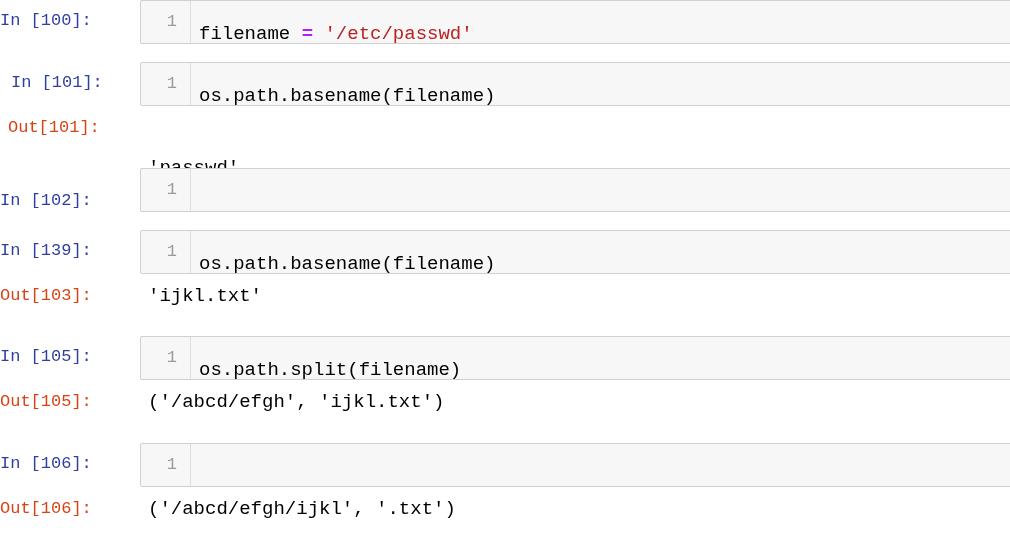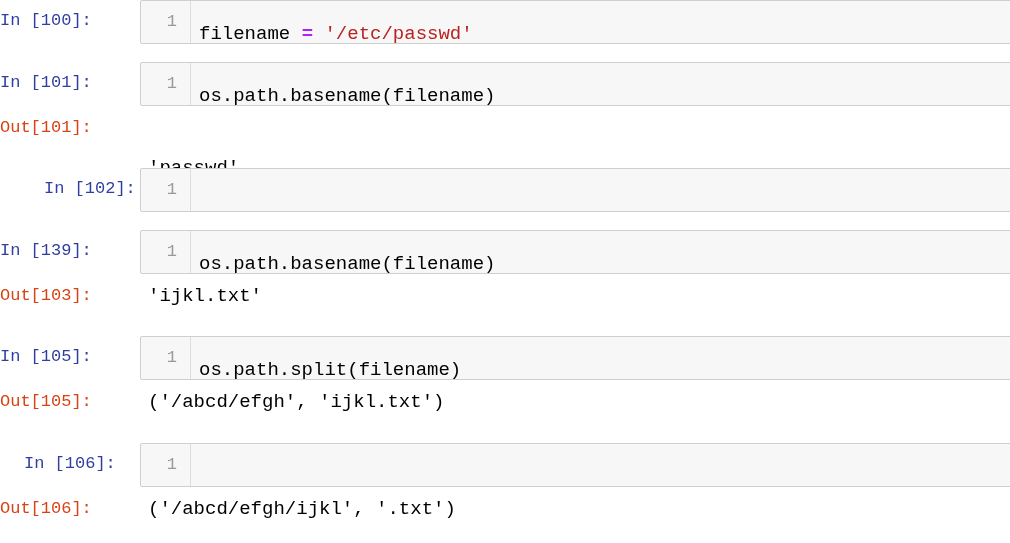--- a/index.html
+++ b/index.html
@@ -79,31 +79,31 @@
 
 <div class="cell" style="top:0px;">
   <div class="prompt in" style="top:11px;">In [100]:</div>
   <div class="input-area" style="top:0px; height:44px;">
     <div class="gutter" style="line-height:42px;">1</div>
     <div class="code" style="line-height:42px;"><span>filename </span><span class="tok-op">=</span><span> </span><span class="tok-str">'/etc/passwd'</span></div>
   </div>
 </div>
 
 <div class="cell" style="top:62px;">
-  <div class="prompt in" style="top:11px;">In [101]:</div>
+  <div class="prompt in" style="top:11px;padding-left:11px;">In [101]:</div>
   <div class="input-area" style="top:0px; height:44px;">
     <div class="gutter" style="line-height:42px;">1</div>
     <div class="code" style="line-height:42px;">os.path.basename(filename)</div>
   </div>
-  <div class="prompt out" style="top:56px;">Out[101]:</div>
+  <div class="prompt out" style="top:56px;padding-left:8px;">Out[101]:</div>
   <div class="output-text" style="top:55px;margin-top:40px;">'passwd'</div>
 </div>
 
 <div class="cell" style="top:168px;">
-  <div class="prompt in" style="top:11px;padding-left:44px;">In [102]:</div>
+  <div class="prompt in" style="top:23px;">In [102]:</div>
   <div class="input-area" style="top:0px; height:44px;">
     <div class="gutter" style="line-height:42px;">1</div>
   </div>
 </div>
 
 <div class="cell" style="top:230px;">
   <div class="prompt in" style="top:11px;">In [139]:</div>
   <div class="input-area" style="top:0px; height:44px;">
     <div class="gutter" style="line-height:42px;">1</div>
     <div class="code" style="line-height:42px;">os.path.basename(filename)</div>
@@ -116,19 +116,19 @@
   <div class="prompt in" style="top:11px;">In [105]:</div>
   <div class="input-area" style="top:0px; height:44px;">
     <div class="gutter" style="line-height:42px;">1</div>
     <div class="code" style="line-height:42px;">os.path.split(filename)</div>
   </div>
   <div class="prompt out" style="top:56px;">Out[105]:</div>
   <div class="output-text" style="top:55px;">('/abcd/efgh', 'ijkl.txt')</div>
 </div>
 
 <div class="cell" style="top:443px;">
-  <div class="prompt in" style="top:11px;padding-left:24px;">In [106]:</div>
+  <div class="prompt in" style="top:11px;">In [106]:</div>
   <div class="input-area" style="top:0px; height:44px;">
     <div class="gutter" style="line-height:42px;">1</div>
   </div>
   <div class="prompt out" style="top:56px;">Out[106]:</div>
   <div class="output-text" style="top:55px;">('/abcd/efgh/ijkl', '.txt')</div>
 </div>
 
 </body></html>

